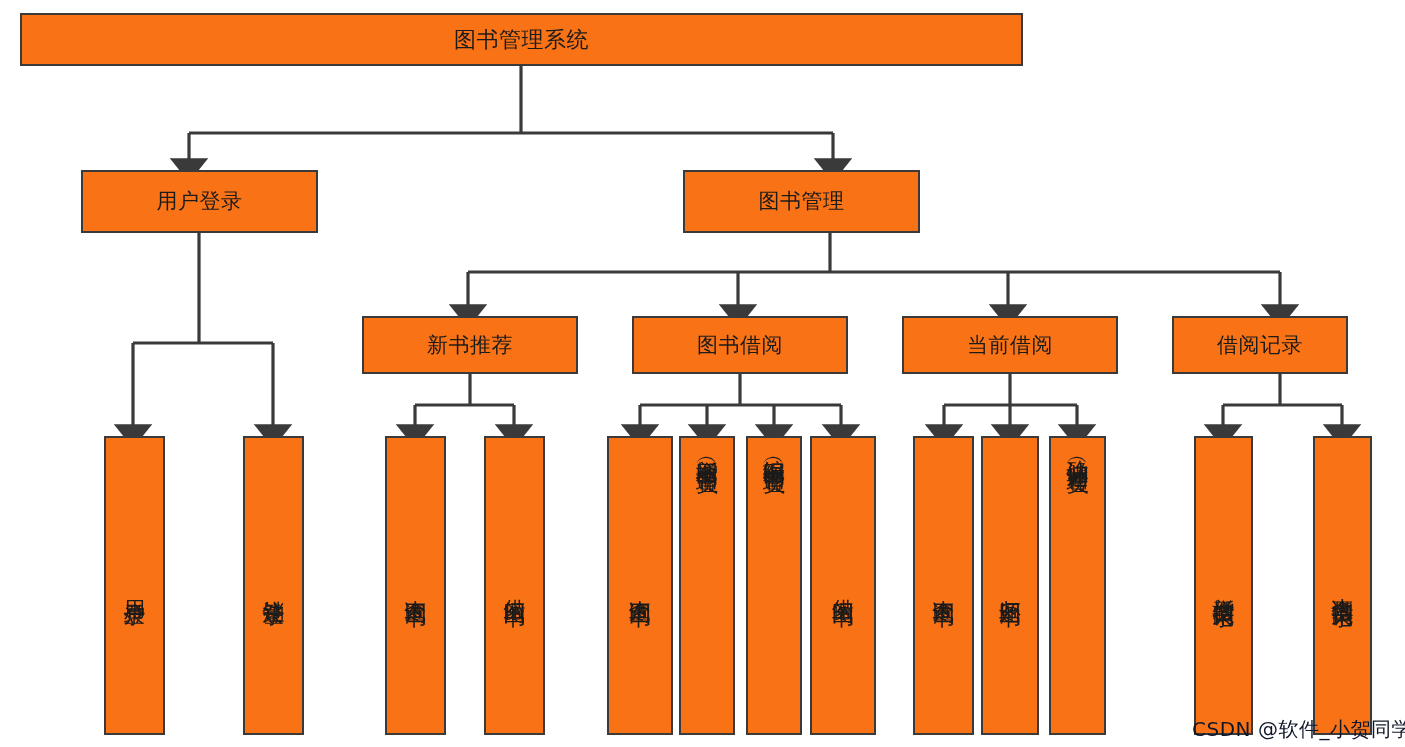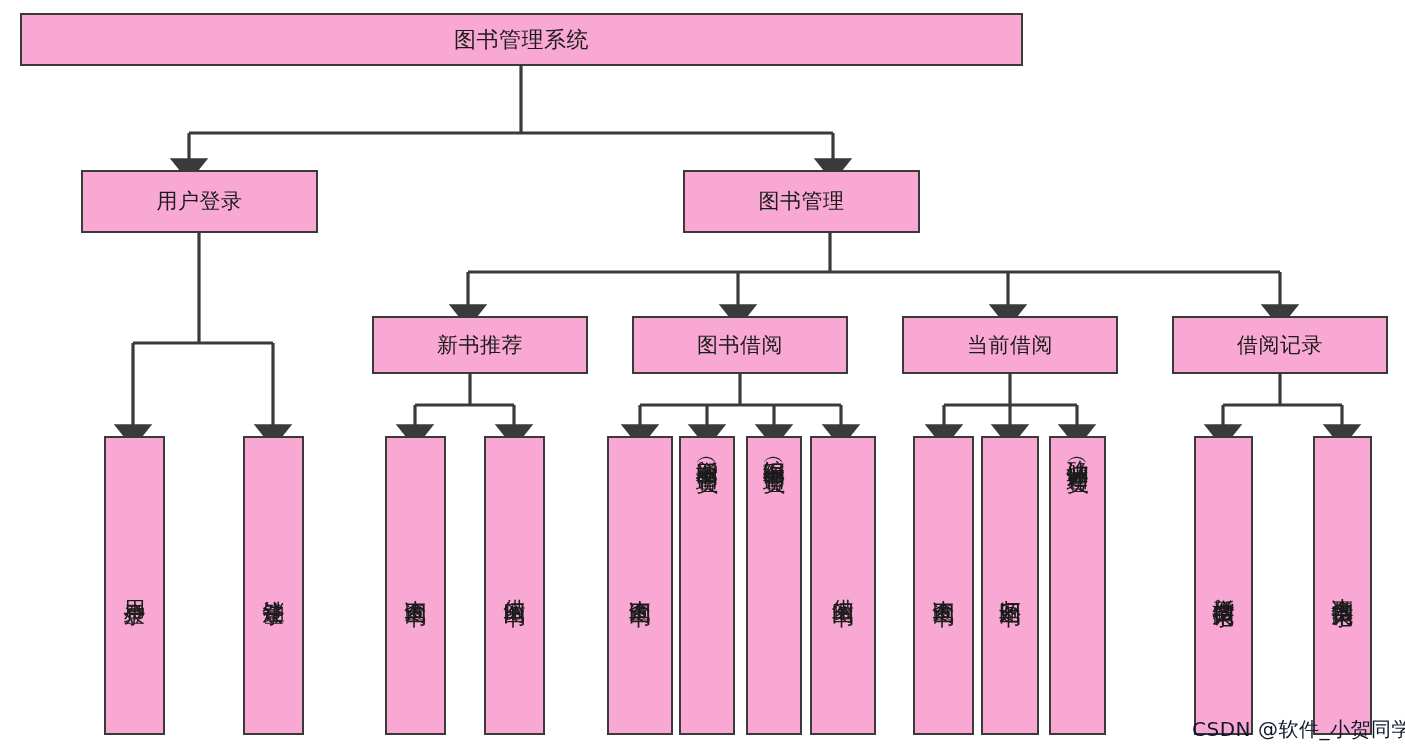--- a/index.html
+++ b/index.html
@@ -22,21 +22,21 @@
     position: absolute;
     left: 0;
     top: 0;
     width: 1405px;
     height: 747px;
     pointer-events: none;
   }
   .node {
     position: absolute;
     box-sizing: border-box;
-    background: #f9a8d4;
+    background: #f97316;
     border: 2px solid #3a3a3a;
     display: flex;
     align-items: center;
     justify-content: center;
     color: #1b1b1b;
     z-index: 2;
   }
   .node-label {
     display: block;
     text-align: center;
@@ -151,33 +151,33 @@
   </div>
 
   <div class="node horiz" style="left:81px; top:170px; width:237px; height:63px;">
     <span class="node-label">用户登录</span>
   </div>
 
   <div class="node horiz" style="left:683px; top:170px; width:237px; height:63px;">
     <span class="node-label">图书管理</span>
   </div>
 
-  <div class="node horiz" style="left:372px; top:316px; width:216px; height:58px;">
+  <div class="node horiz" style="left:362px; top:316px; width:216px; height:58px;">
     <span class="node-label">新书推荐</span>
   </div>
 
   <div class="node horiz" style="left:902px; top:316px; width:216px; height:58px;">
     <span class="node-label">当前借阅</span>
   </div>
 
   <div class="node horiz" style="left:632px; top:316px; width:216px; height:58px;">
     <span class="node-label">图书借阅</span>
   </div>
 
-  <div class="node horiz" style="left:1172px; top:316px; width:216px; height:58px;">
+  <div class="node horiz" style="left:1172px; top:316px; width:176px; height:58px;">
     <span class="node-label">借阅记录</span>
   </div>
 
   <div class="node leaf mid" style="left:104px; top:436px; width:61px; height:299px;">
     <span class="leaf-inner">
       <span class="node-label">用户登录</span>
     </span>
   </div>
 
   <div class="node leaf mid" style="left:243px; top:436px; width:61px; height:299px;">

